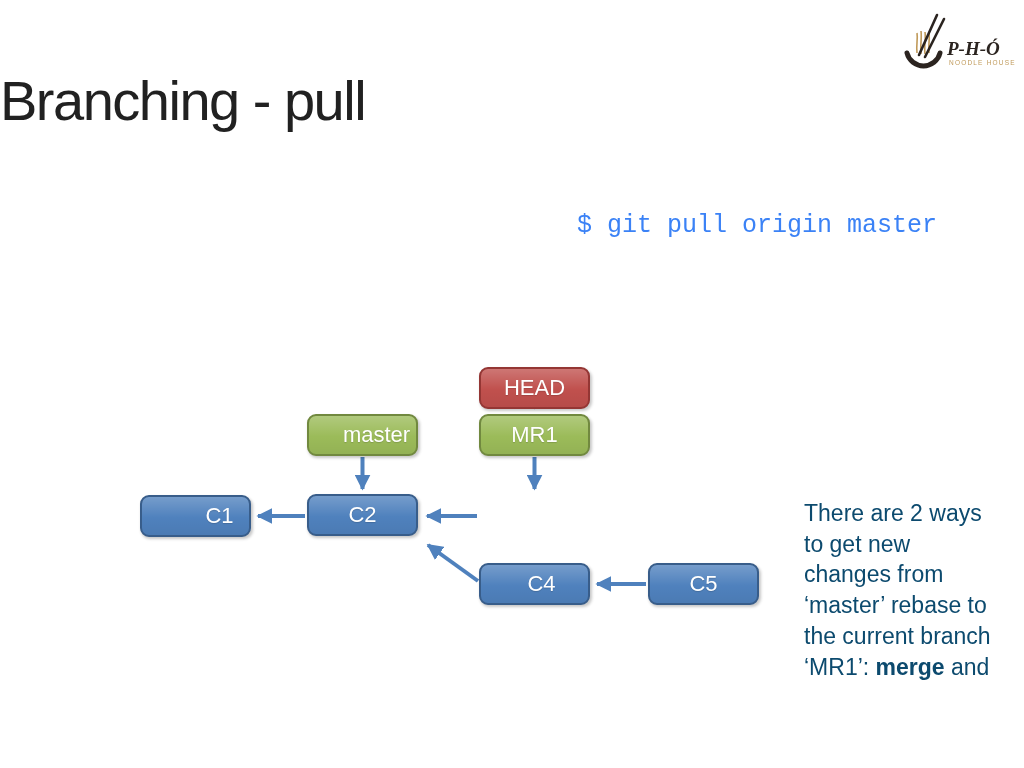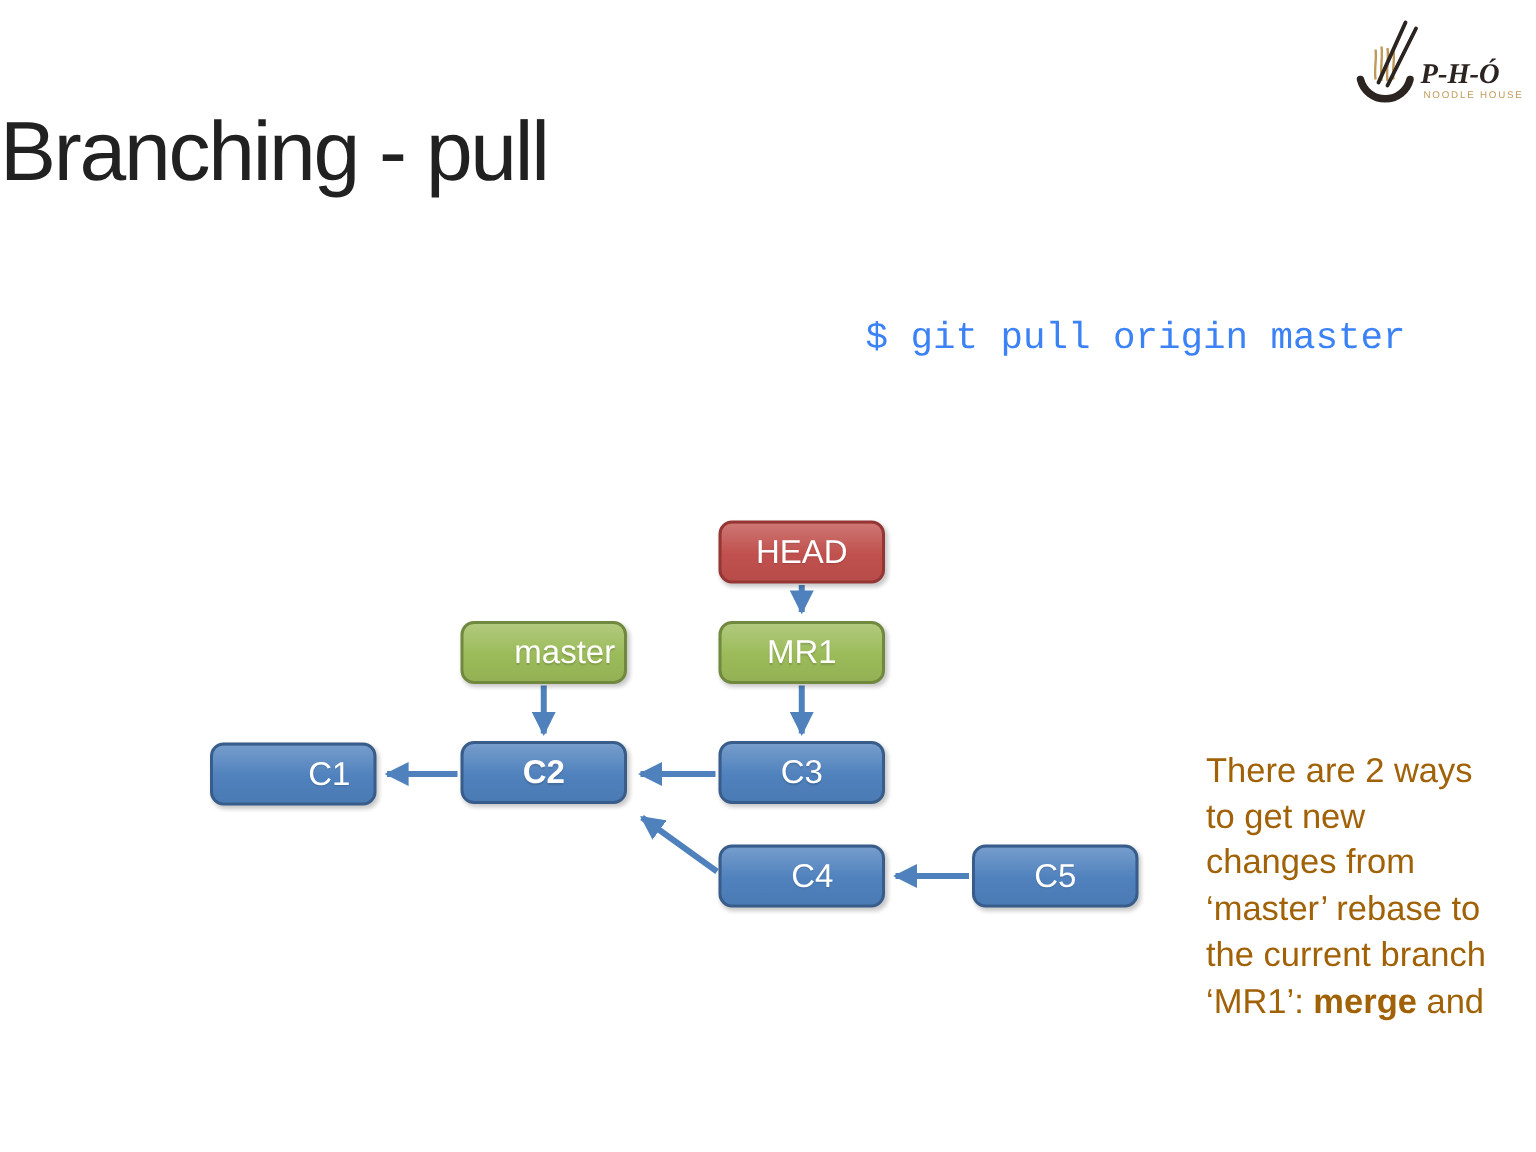--- a/index.html
+++ b/index.html
@@ -62,48 +62,48 @@
     align-items: center;
     justify-content: center;
     color: #ffffff;
     font-size: 22px;
     box-shadow: 1.5px 2px 3px rgba(0,0,0,0.22);
     background-image: linear-gradient(180deg, rgba(255,255,255,0.22), rgba(255,255,255,0) 55%, rgba(0,0,0,0.05));
     text-shadow: 0 1px 1px rgba(0,0,0,0.15);
   }
   .node.commit { background-color: var(--node-blue);  border-color: var(--node-blue-border); }
   .node.branch { background-color: var(--node-green); border-color: var(--node-green-border); }
-  .node.head   { background-color: var(--node-red);   border-color: var(--node-red-border); }
+  .node.head   { background-color: var(--node-red);   border-color: var(--node-red-border); margin-top: 20px; }
 
   .pos-head   { left: 479px; top: 347px; }
   .pos-master { left: 307px; top: 414px; padding-left: 28px; }
   .pos-mr1    { left: 479px; top: 414px; }
   .pos-c1     { left: 140px; top: 495px; padding-left: 48px; }
-  .pos-c2     { left: 307px; top: 494px; font-weight: bold; }
+  .pos-c2     { left: 307px; top: 494px; }
   .pos-c3     { left: 479px; top: 494px; }
   .pos-c4     { left: 479px; top: 563px; padding-left: 14px; }
   .pos-c5     { left: 648px; top: 563px; }
 
   .arrows {
     position: absolute;
     left: 0; top: 0;
     width: 1024px; height: 768px;
     pointer-events: none;
   }
   .arrows line { stroke: var(--arrow-blue); stroke-width: 4; }
 
   
   .note {
     position: absolute;
     left: 804px;
     top: 498px;
     width: 215px;
     font-size: 23px;
     line-height: 30.7px;
-    color: #a16207;
+    color: #0c4a6e;
   }
   .note .ln { white-space: nowrap; }
   .note b { font-weight: bold; }
 </style>
 </head>
 <body>
 
 <div class="slide">
 
   <h1 class="title">Branching - pull</h1>
@@ -141,21 +141,20 @@
     <line x1="477" y1="516" x2="427" y2="516" marker-end="url(#arrowhead)"></line>
     <line x1="646" y1="584" x2="597" y2="584" marker-end="url(#arrowhead)"></line>
     <line x1="478" y1="581" x2="428" y2="545" marker-end="url(#arrowhead)"></line>
   </svg>
 
   <div class="node head pos-head">HEAD</div>
   <div class="node branch pos-master">master</div>
   <div class="node branch pos-mr1">MR1</div>
   <div class="node commit pos-c1">C1</div>
   <div class="node commit pos-c2">C2</div>
-  <div class="node commit pos-c3">C3</div>
   <div class="node commit pos-c4">C4</div>
   <div class="node commit pos-c5">C5</div>
 
   <div class="note">
     <div class="ln">There are 2 ways</div>
     <div class="ln">to get new</div>
     <div class="ln">changes from</div>
     <div class="ln">‘master’ rebase to</div>
     <div class="ln">the current branch</div>
     <div class="ln"><span>‘MR1’: </span><b>merge</b><span> and </span></div>

